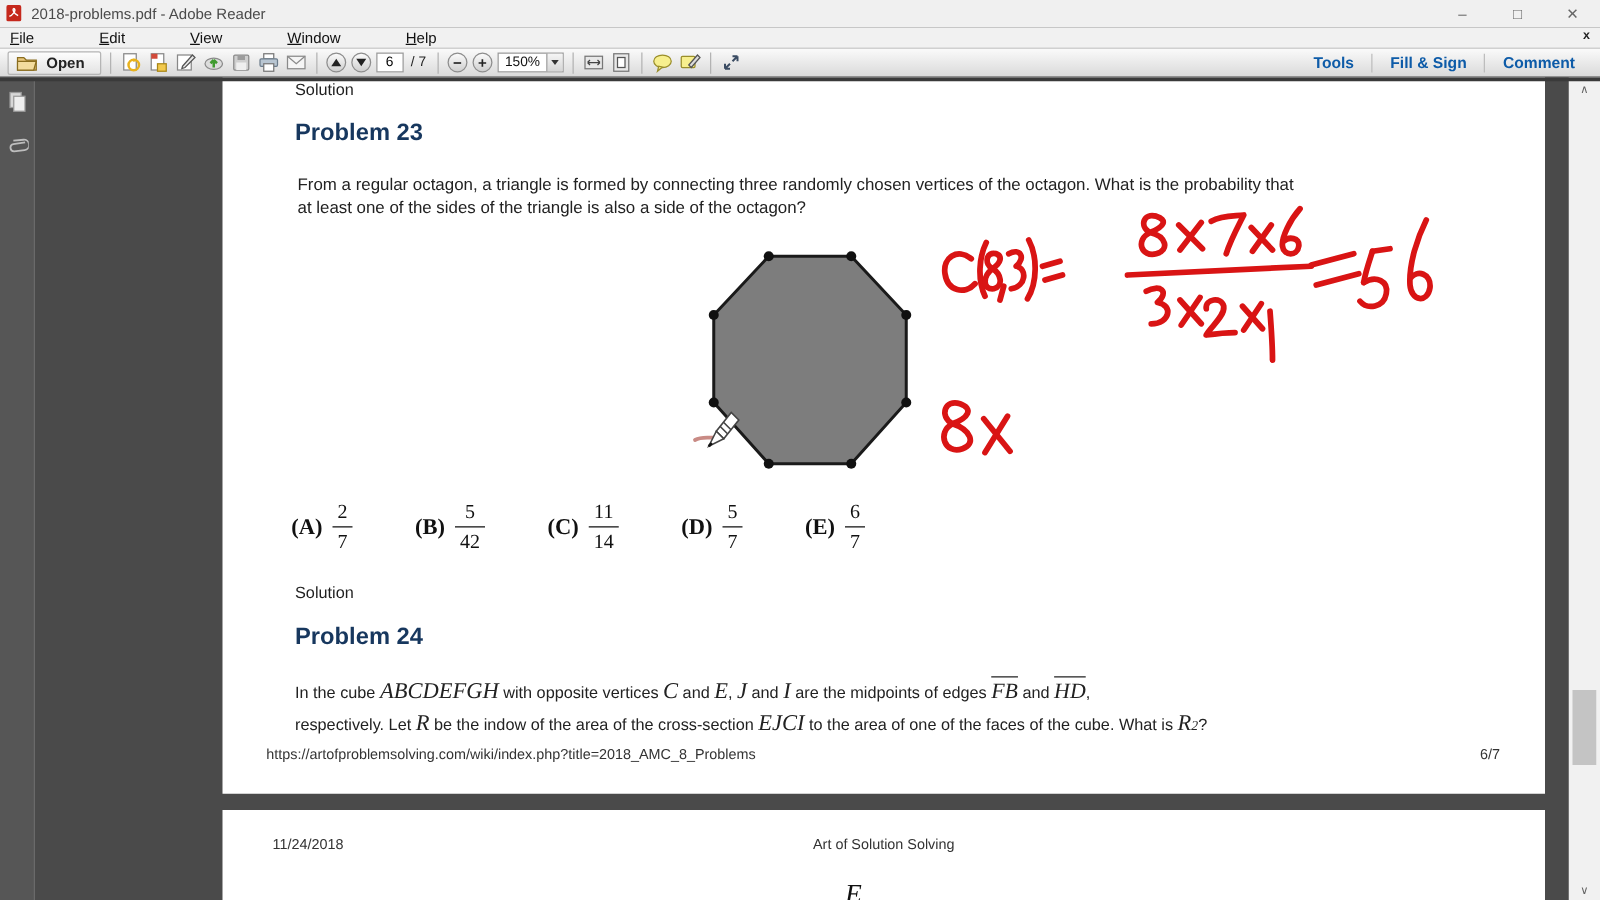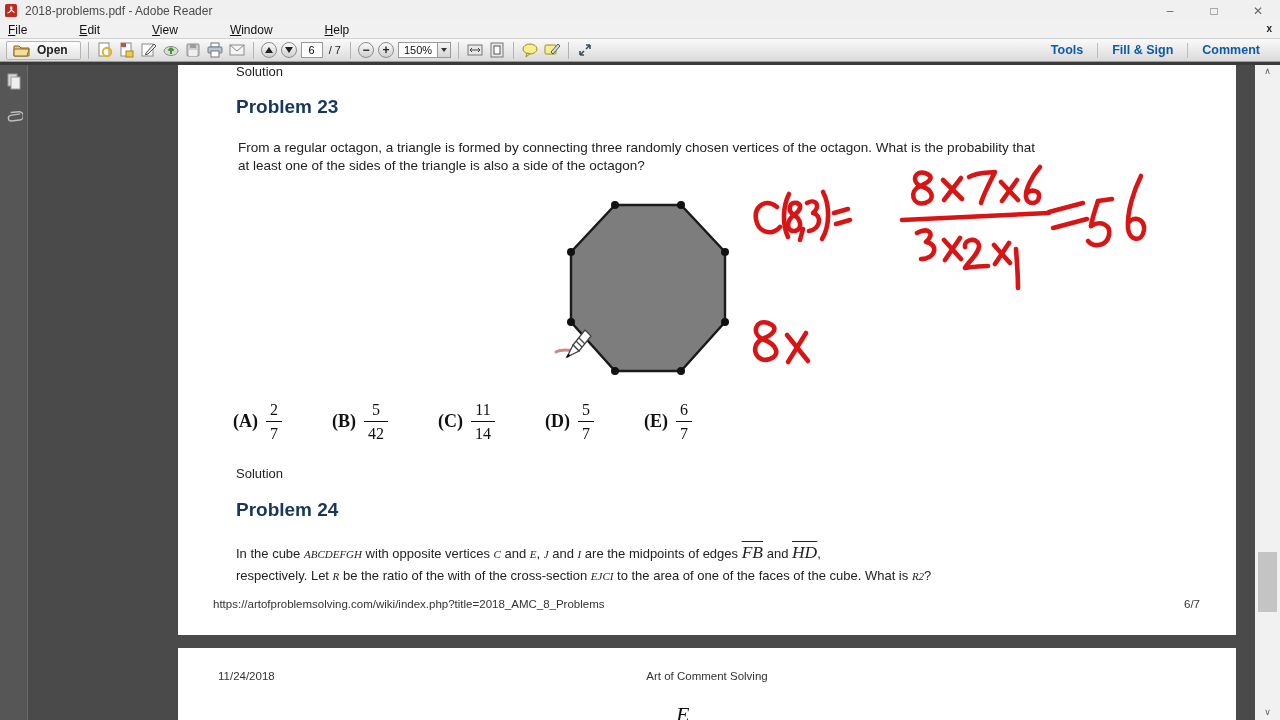--- a/index.html
+++ b/index.html
@@ -74,21 +74,21 @@
     color:#111; margin-right:8px; }
   .frac { display:inline-flex; flex-direction:column; align-items:center;
     font-family:"Liberation Serif",serif; font-size:16px; color:#111; line-height:1.45; }
   .frac .den { border-top:1.3px solid #111; }
   .frac span { padding:0 4px; }
 
   .p24-body { position:absolute; left:58px; top:480px; width:865px; font-size:13px;
     color:#222; }
   .p24-line { height:26px; display:flex; align-items:baseline; flex-wrap:nowrap; white-space:pre; }
   .seg-p  { font-family:"Liberation Sans",sans-serif; font-size:13px; }
-  .seg-m  { font-family:"Liberation Serif",serif; font-style:italic; font-size:11px; }
+  .seg-m  { font-family:"Liberation Serif",serif; font-style:italic; font-size:18px; }
   .seg-mo { font-family:"Liberation Serif",serif; font-style:italic; font-size:17.5px;
     text-decoration:overline; }
   .seg-sup{ font-family:"Liberation Serif",serif; font-style:italic; font-size:11px;
     vertical-align:6px; }
 
   .footer-url  { position:absolute; left:35px; top:536px; font-size:11.5px; color:#333; }
   .footer-page { position:absolute; right:36px; top:536px; font-size:11.5px; color:#333; }
 
   .p2-date { position:absolute; left:40px; top:22px; font-size:11.5px; color:#333; }
   .p2-center { position:absolute; left:0; right:0; top:22px; text-align:center;
@@ -321,30 +321,30 @@
             <span class="num">6</span>
             <span class="den">7</span>
           </span>
         </div>
       </div>
 
     <div class="sol-link" style="top:404px;">Solution</div>
     <div class="prob-head" style="top:437px;">Problem 24</div>
     <div class="p24-body">
         <div class="p24-line"><span class="seg-p">In the cube </span><span class="seg-m">ABCDEFGH</span><span class="seg-p"> with opposite vertices </span><span class="seg-m">C</span><span class="seg-p"> and </span><span class="seg-m">E</span><span class="seg-p">, </span><span class="seg-m">J</span><span class="seg-p"> and </span><span class="seg-m">I</span><span class="seg-p"> are the midpoints of edges </span><span class="seg-mo">FB</span><span class="seg-p"> and </span><span class="seg-mo">HD</span><span class="seg-p">,</span></div>
-        <div class="p24-line"><span class="seg-p">respectively. Let </span><span class="seg-m">R</span><span class="seg-p"> be the ratio of the with of the cross-section </span><span class="seg-m">EJCI</span><span class="seg-p"> to the area of one of the faces of the cube. What is </span><span class="seg-m">R</span><span class="seg-sup">2</span><span class="seg-p">?</span></div>
+        <div class="p24-line"><span class="seg-p">respectively. Let </span><span class="seg-m">R</span><span class="seg-p"> be the indow of the area of the cross-section </span><span class="seg-m">EJCI</span><span class="seg-p"> to the area of one of the faces of the cube. What is </span><span class="seg-m">R</span><span class="seg-sup">2</span><span class="seg-p">?</span></div>
       </div>
 
     <div class="footer-url">https://artofproblemsolving.com/wiki/index.php?title=2018_AMC_8_Problems</div>
     <div class="footer-page">6/7</div>
   </div>
 
   <div class="page page2">
     <div class="p2-date">11/24/2018</div>
-    <div class="p2-center">Art of Comment Solving</div>
+    <div class="p2-center">Art of Solution Solving</div>
     <div class="p2-partial">E</div>
   </div>
 
   <svg class="overlay" viewBox="0 62 1280 658">
 
     <g>
       <polygon points="615,205 681,205 725,252 725,322 681,371 615,371 571,322 571,252" fill="#7d7d7d" stroke="#1a1a1a" stroke-width="2.4"></polygon>
       <g fill="#111">
         <circle cx="615" cy="205" r="4"></circle>
           <circle cx="681" cy="205" r="4"></circle>

